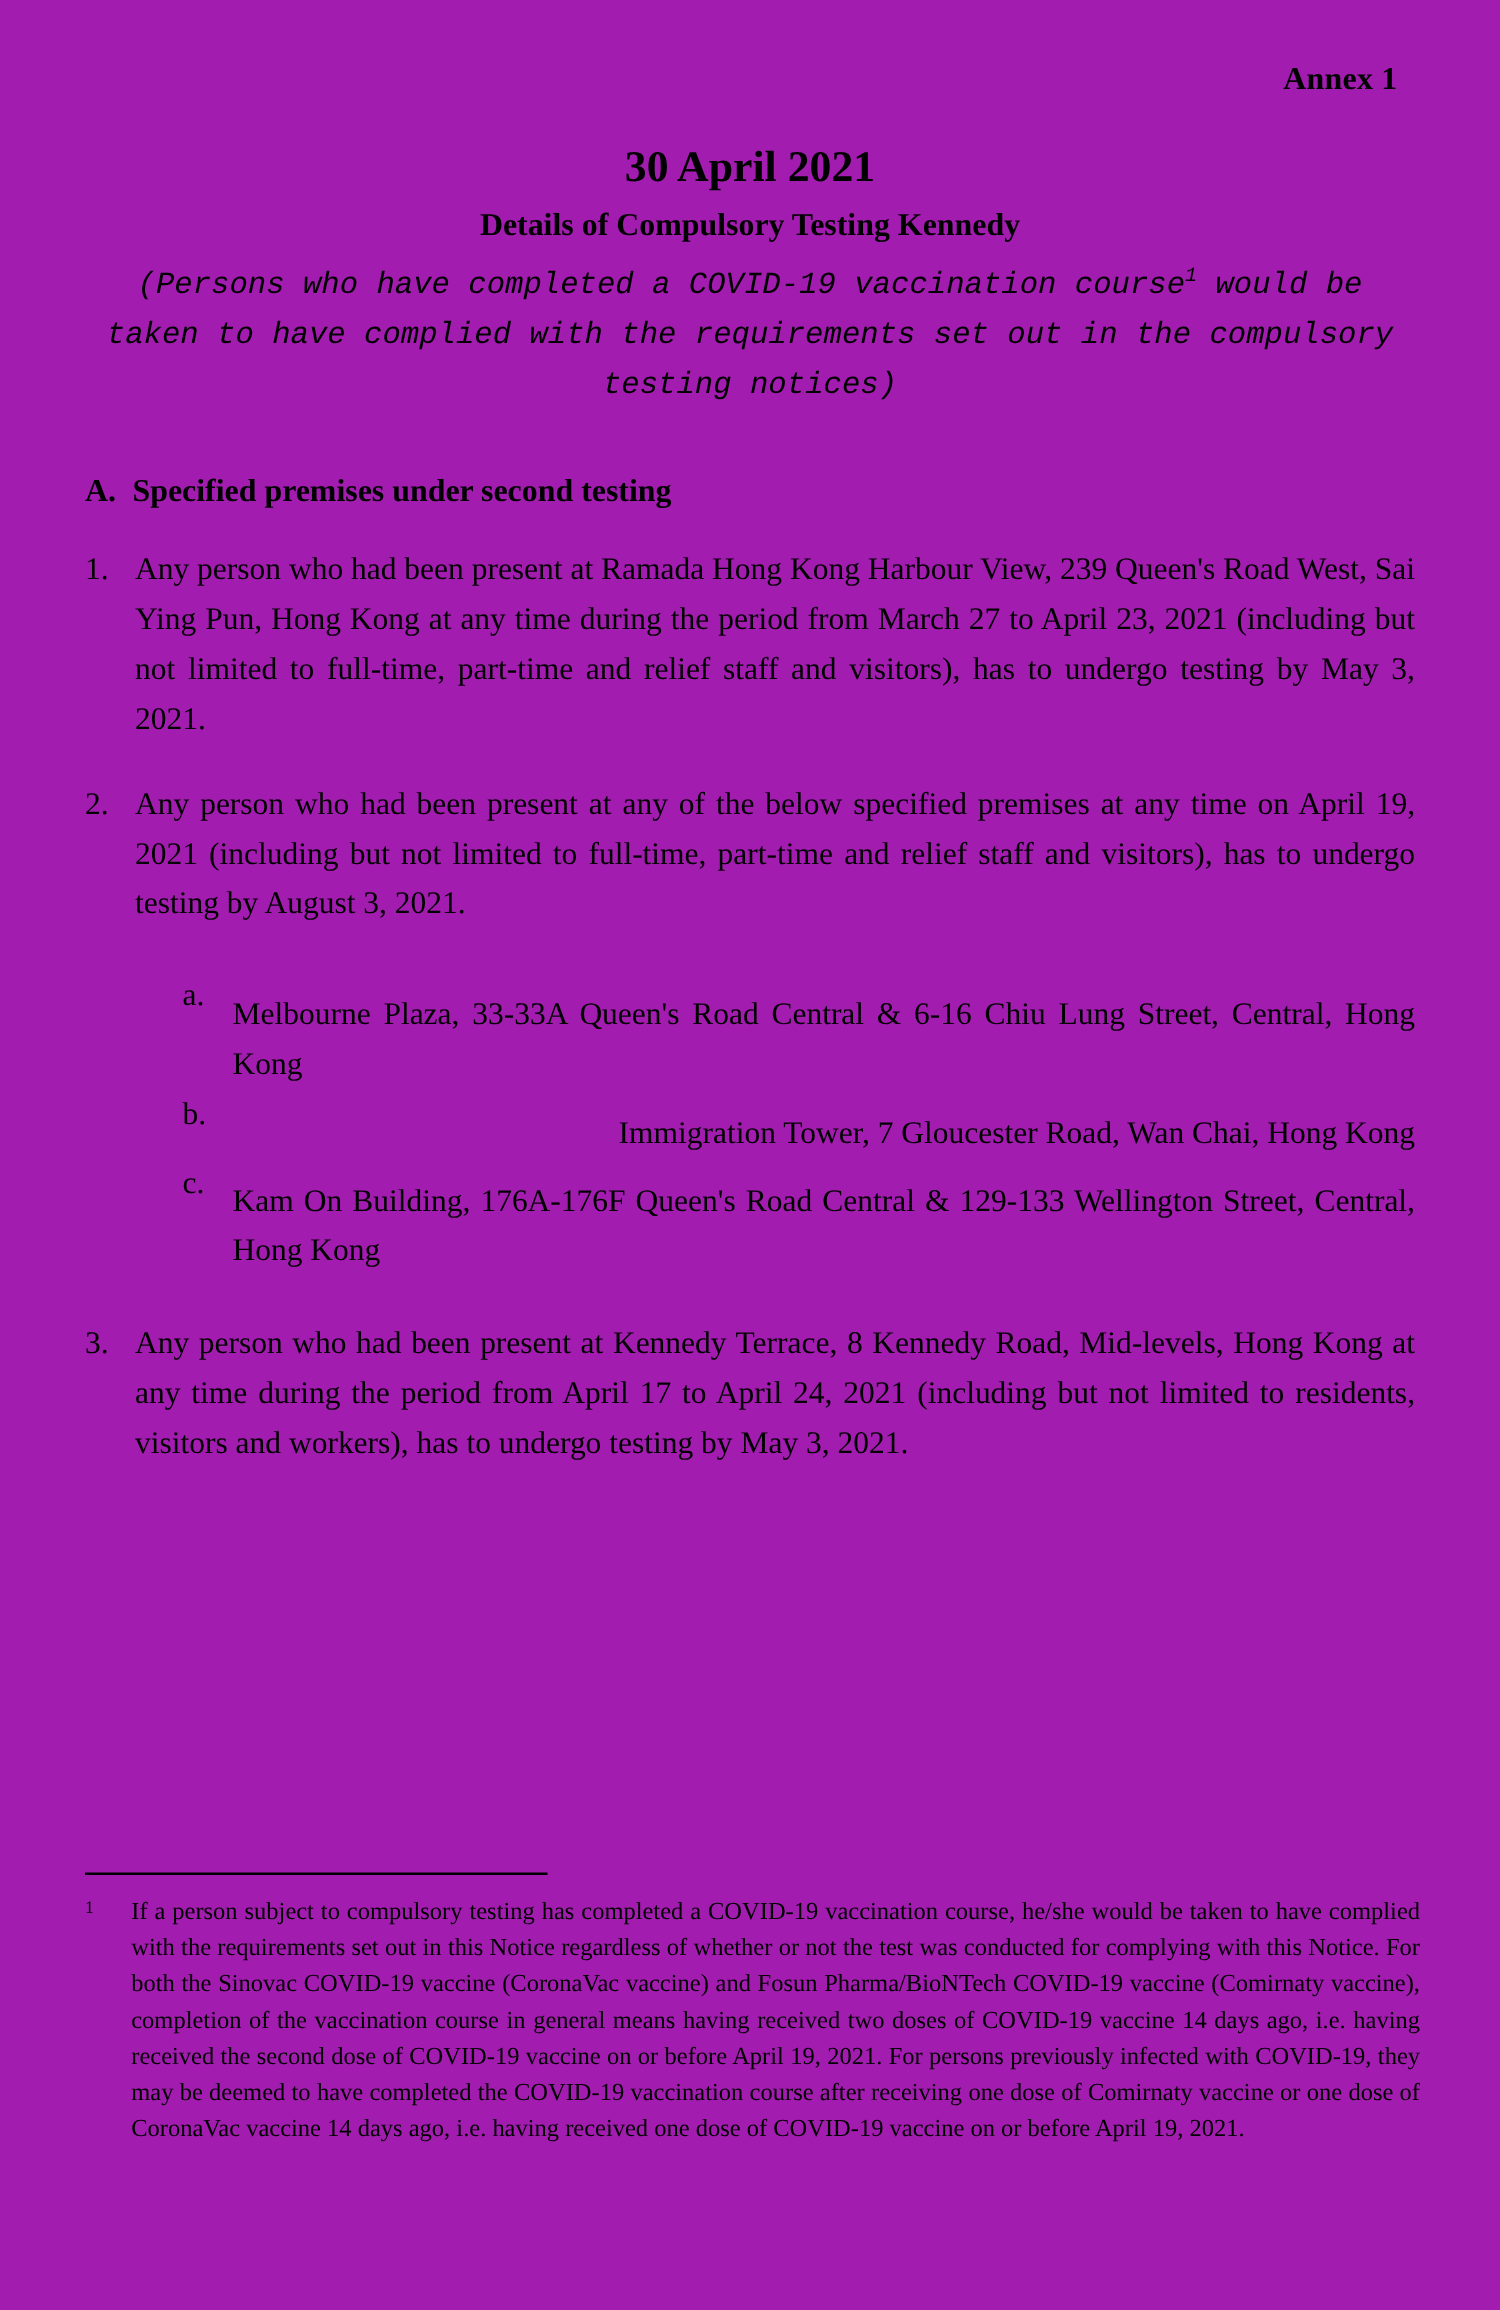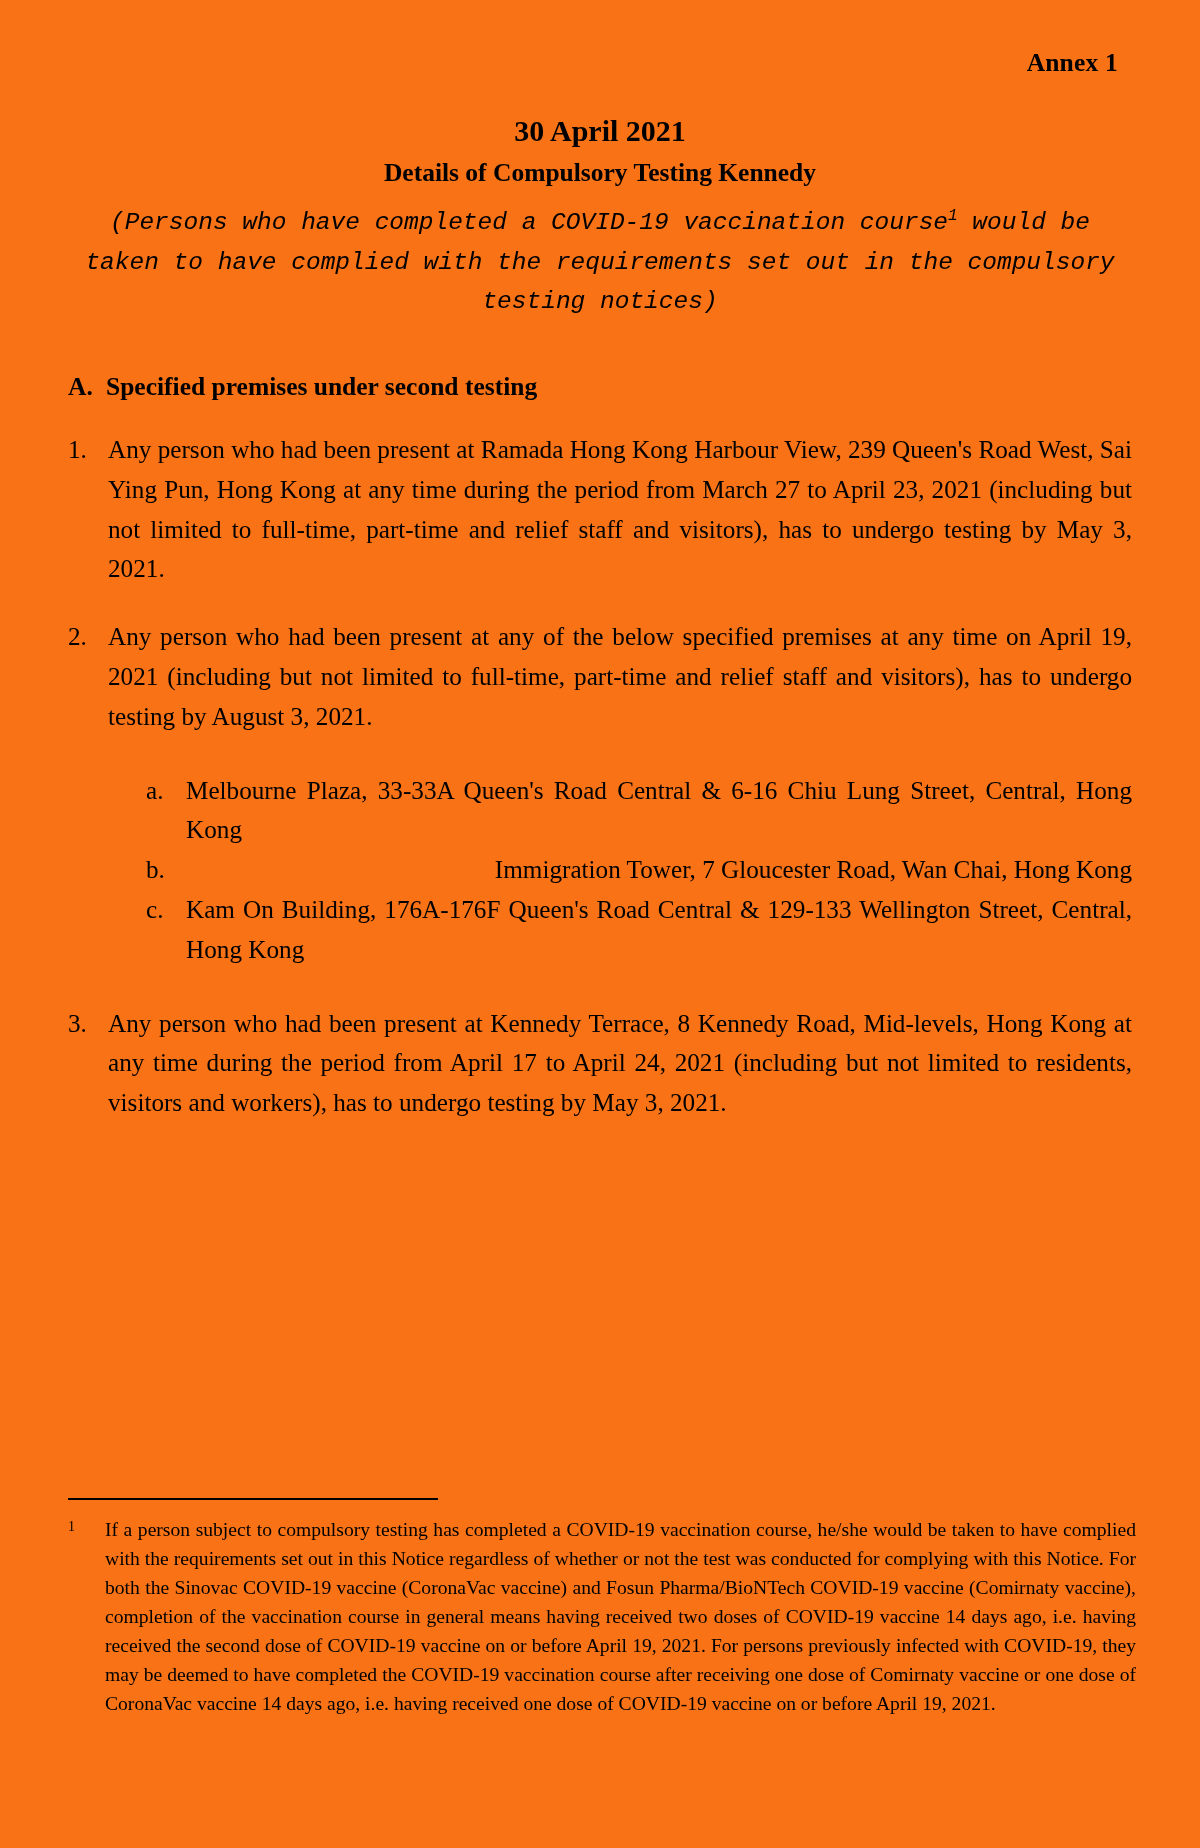--- a/index.html
+++ b/index.html
@@ -15,21 +15,21 @@
     font-family: "Liberation Serif", "DejaVu Serif", serif;
     color: #000000;
     overflow: hidden;
   }
   .page {
     position: relative;
     width: 1200px;
     height: 1848px;
     box-sizing: border-box;
     padding: 0;
-    background: #f97316;
+    background: #a21caf;
   }
   .content {
     position: absolute;
     left: 68px;
     top: 0;
     width: 1064px;
   }
 
   
   .annex-row {
@@ -43,21 +43,21 @@
     letter-spacing: 0.2px;
   }
 
   
   .title-block {
     margin-top: 34px;
     text-align: center;
   }
   .doc-date {
     font-weight: bold;
-    font-size: 30px;
+    font-size: 35px;
     line-height: 1.28;
   }
   .doc-title {
     font-weight: bold;
     font-size: 25.5px;
     line-height: 1.35;
     margin-top: 6px;
   }
   .doc-subtitle {
     font-style: italic;
@@ -127,20 +127,21 @@
   }
   .sub-item .marker {
     flex: 0 0 40px;
     width: 40px;
     text-align: left;
   }
   .sub-item .body {
     flex: 1 1 auto;
     text-align: justify;
     text-justify: inter-word;
+    margin-top: 15px;
   }
   .sub-item .body.no-justify {
     text-align: right;
   }
 
   
   .footnote-area {
     position: absolute;
     left: 68px;
     top: 1498px;

